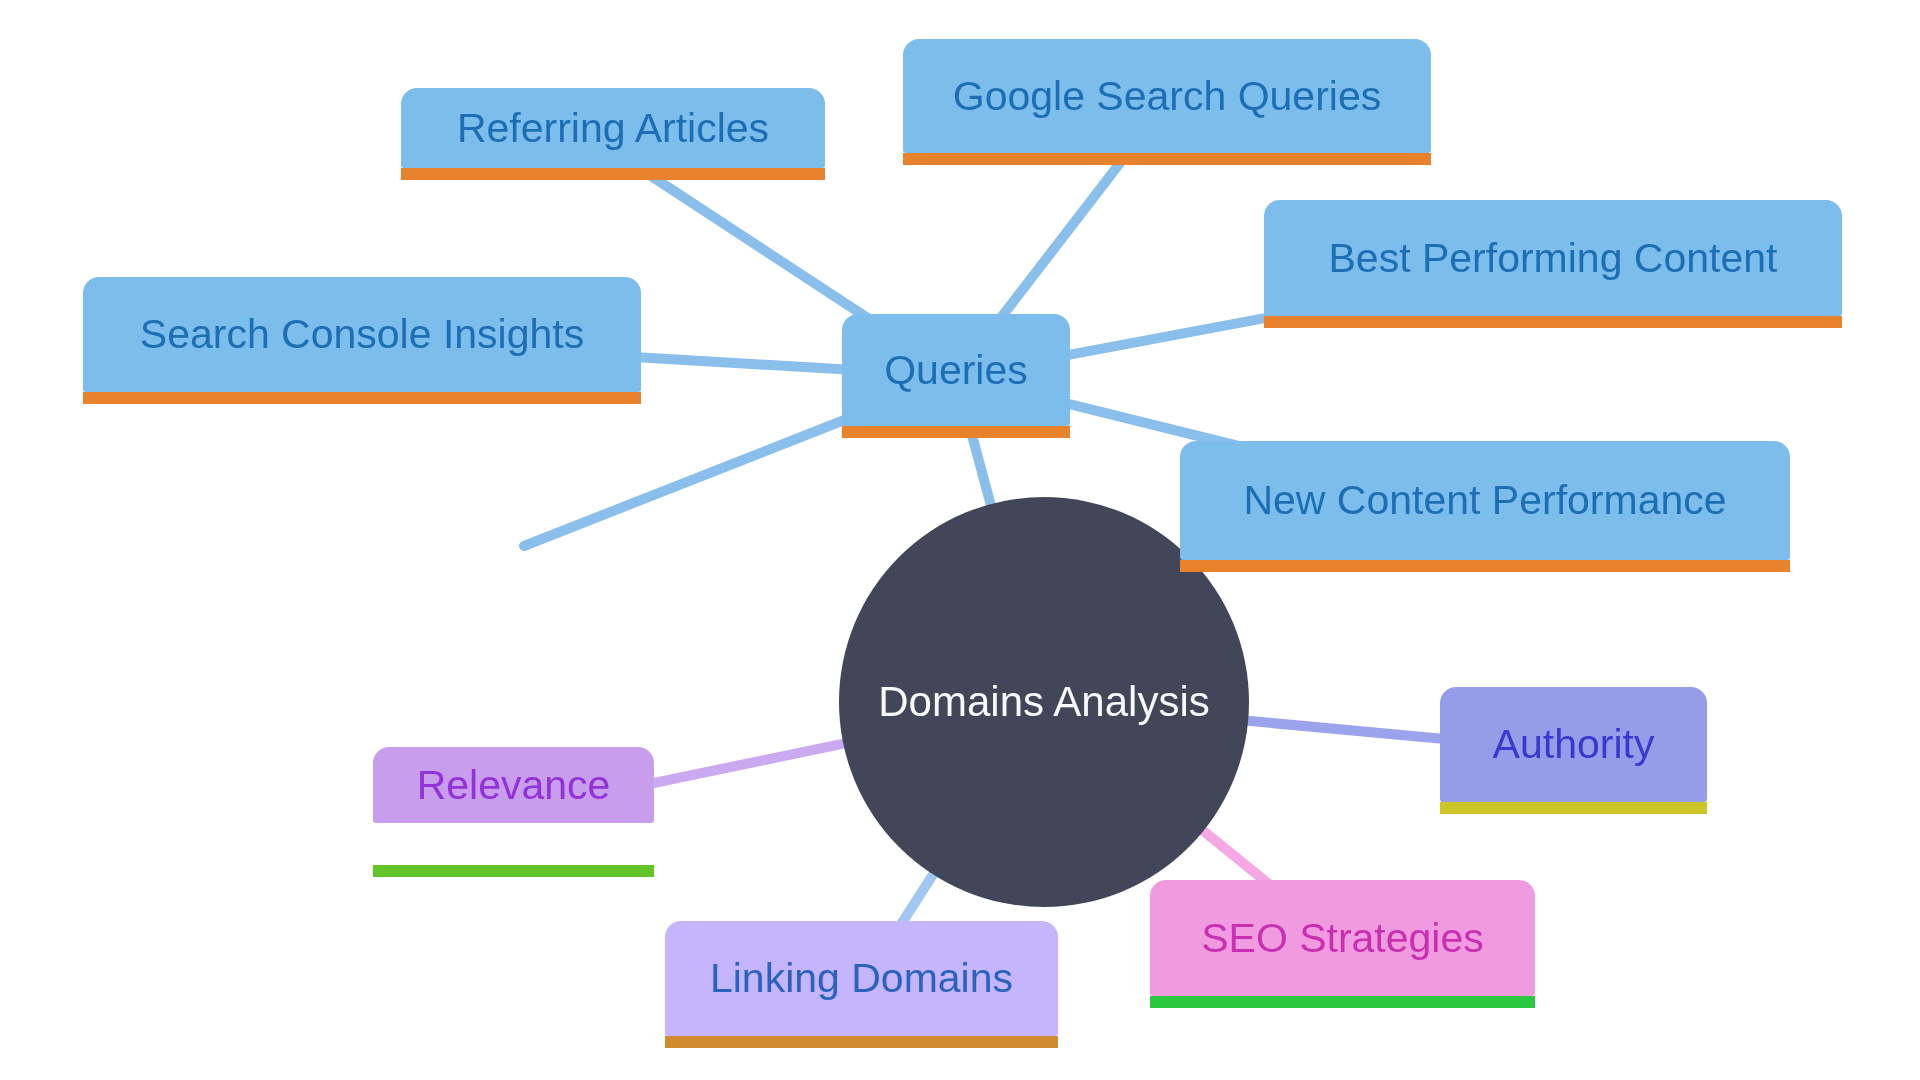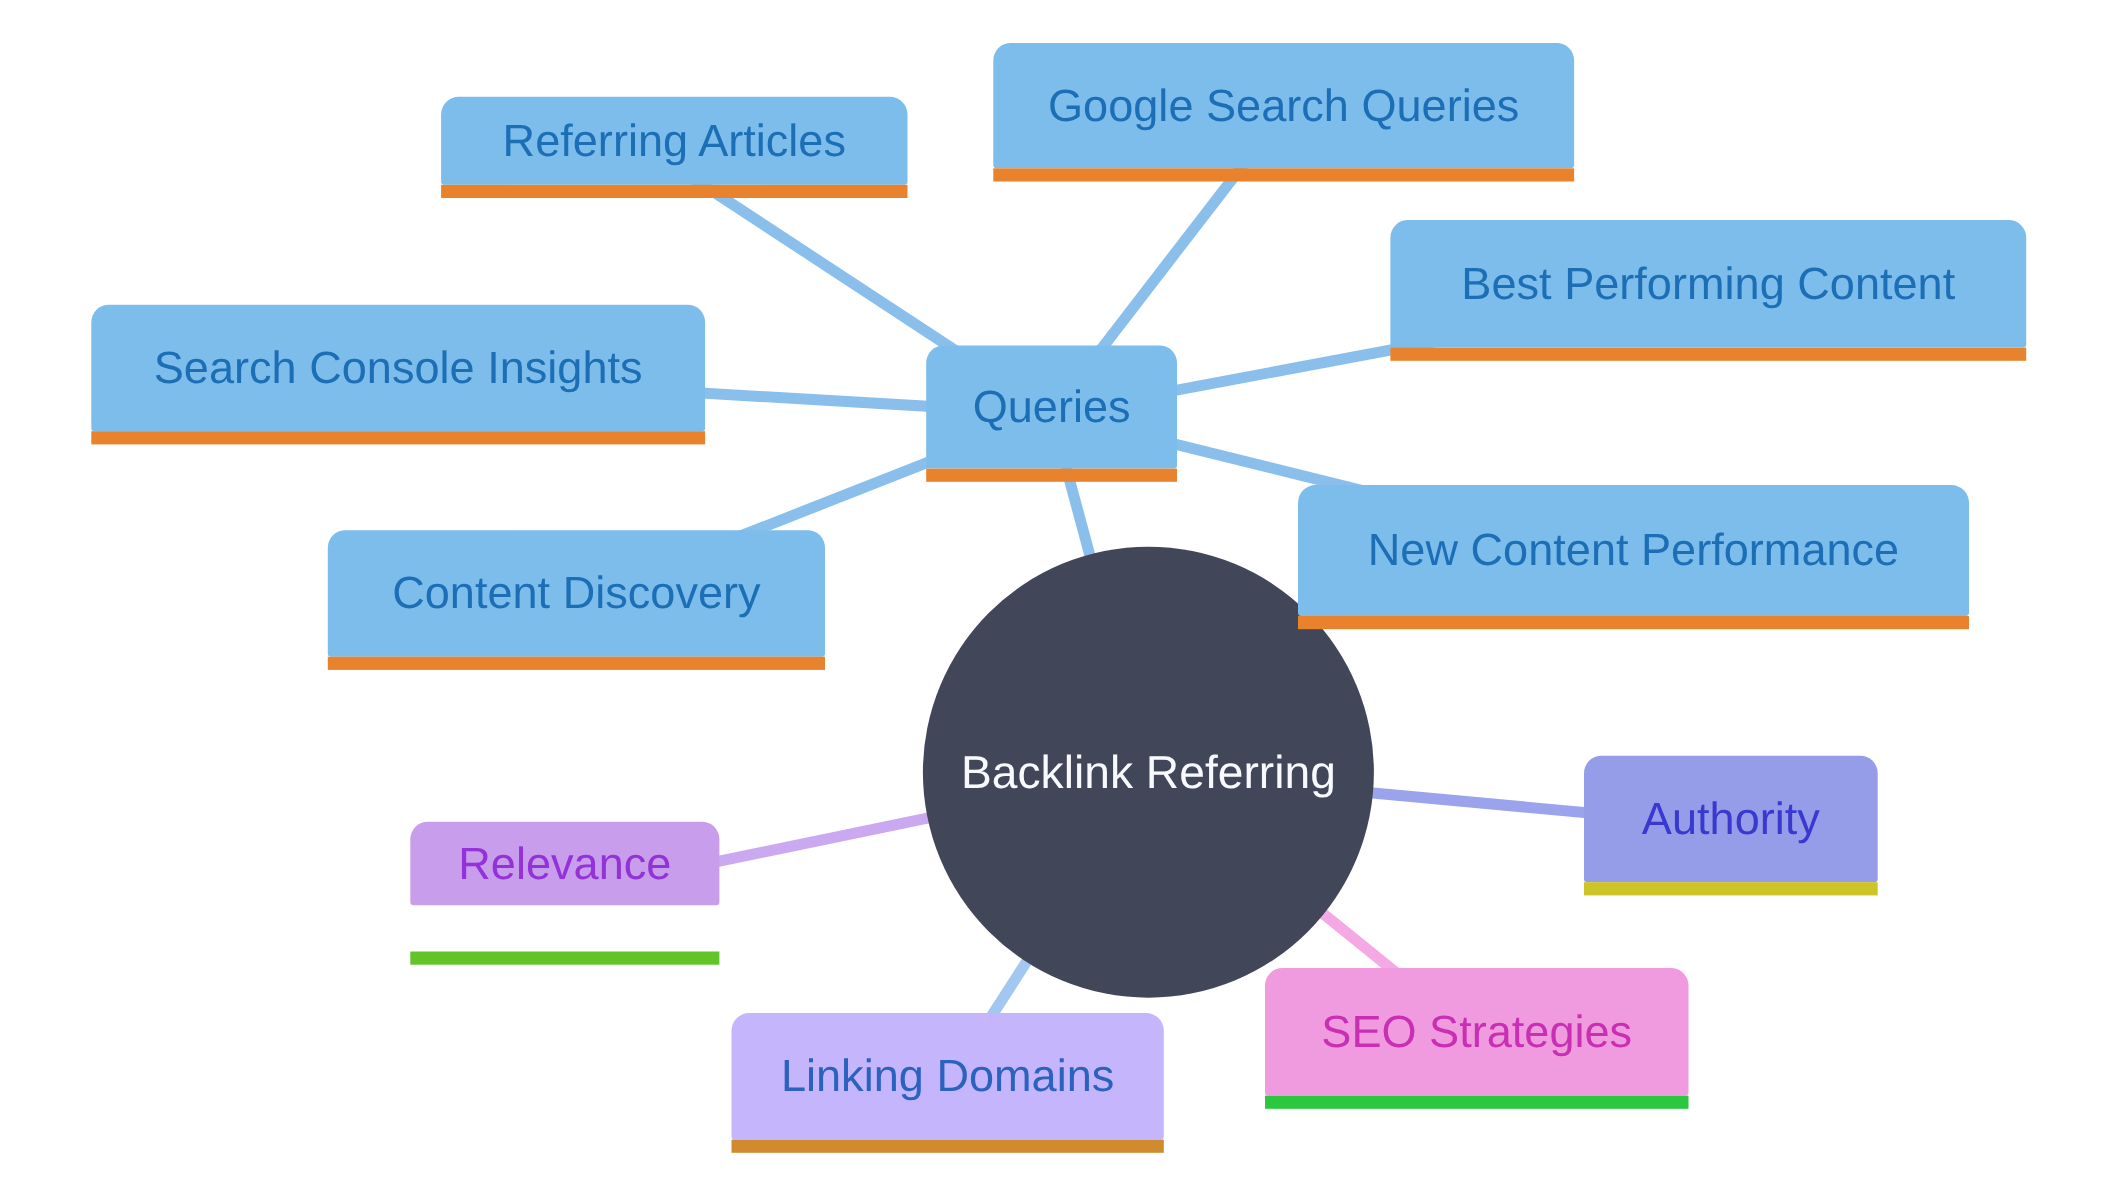--- a/index.html
+++ b/index.html
@@ -73,21 +73,21 @@
     <line class="e-blue" x1="956" y1="376" x2="1553" y2="264"></line>
     <line class="e-blue" x1="956" y1="376" x2="1485" y2="507"></line>
     <line class="e-blue" x1="956" y1="376" x2="1044" y2="702"></line>
     <line class="e-auth" x1="1044" y1="702" x2="1574" y2="751"></line>
     <line class="e-rel" x1="1044" y1="702" x2="514" y2="812"></line>
     <line class="e-seo" x1="1044" y1="702" x2="1343" y2="944"></line>
     <line class="e-ld" x1="1044" y1="702" x2="862" y2="985"></line>
   </svg>
 
   <div class="center-circle">
-    <span>Backlink Referring</span>
+    <span>Domains Analysis</span>
   </div>
 
   <div class="node blue" id="n-referring">
     <div class="box">
       <span>Referring Articles</span>
     </div>
     <div class="bar"></div>
   </div>
 
   <div class="node blue" id="n-google">
@@ -111,26 +111,20 @@
     <div class="bar"></div>
   </div>
 
   <div class="node blue" id="n-bpc">
     <div class="box">
       <span>Best Performing Content</span>
     </div>
     <div class="bar"></div>
   </div>
 
-  <div class="node blue" id="n-cd">
-    <div class="box">
-      <span>Content Discovery</span>
-    </div>
-    <div class="bar"></div>
-  </div>
 
   <div class="node blue" id="n-ncp">
     <div class="box">
       <span>New Content Performance</span>
     </div>
     <div class="bar"></div>
   </div>
 
   <div class="node authority" id="n-authority">
     <div class="box">

